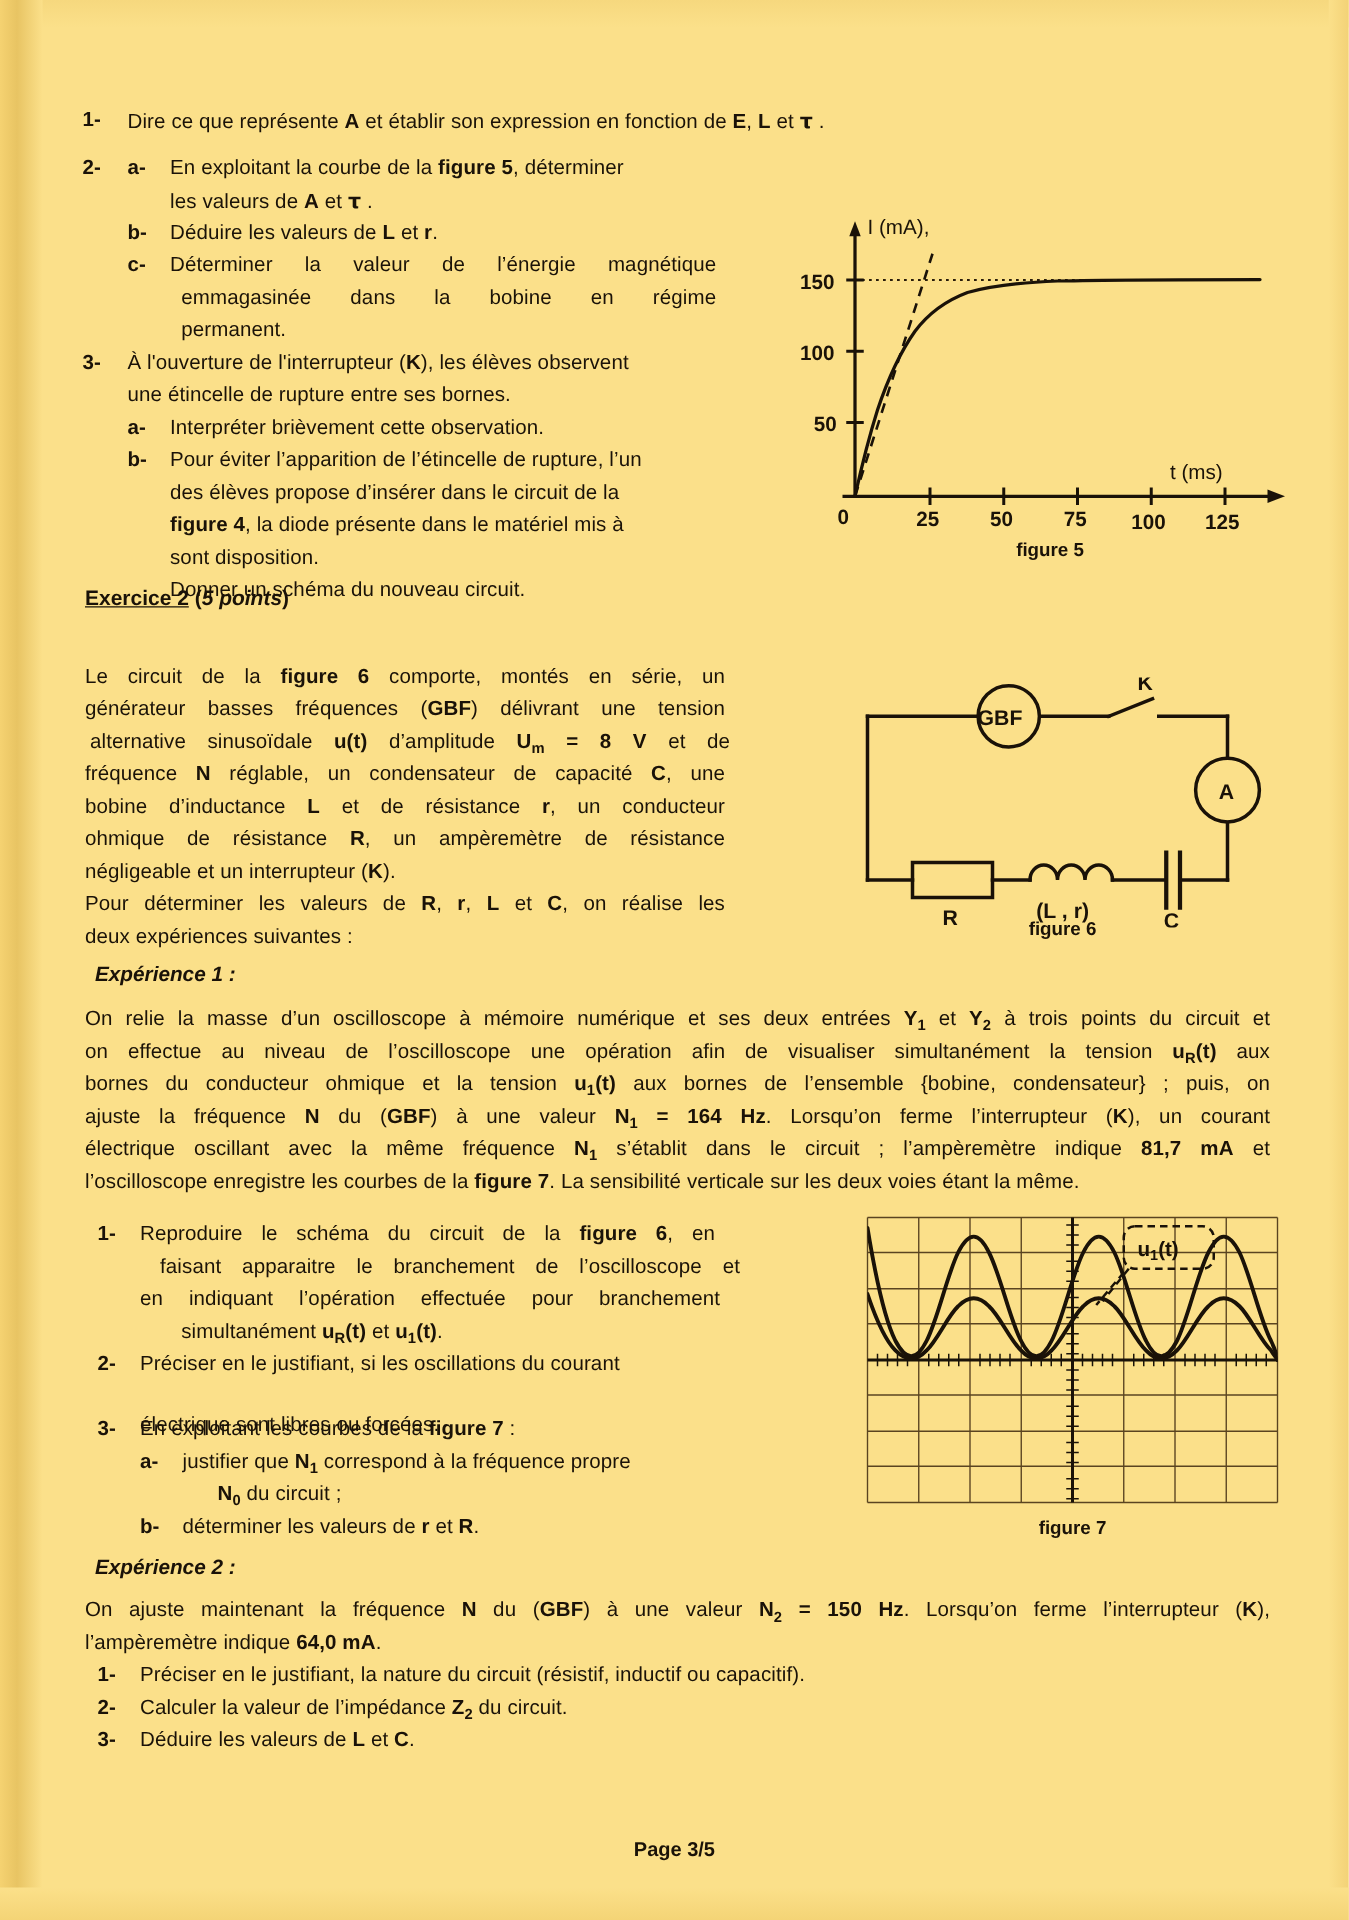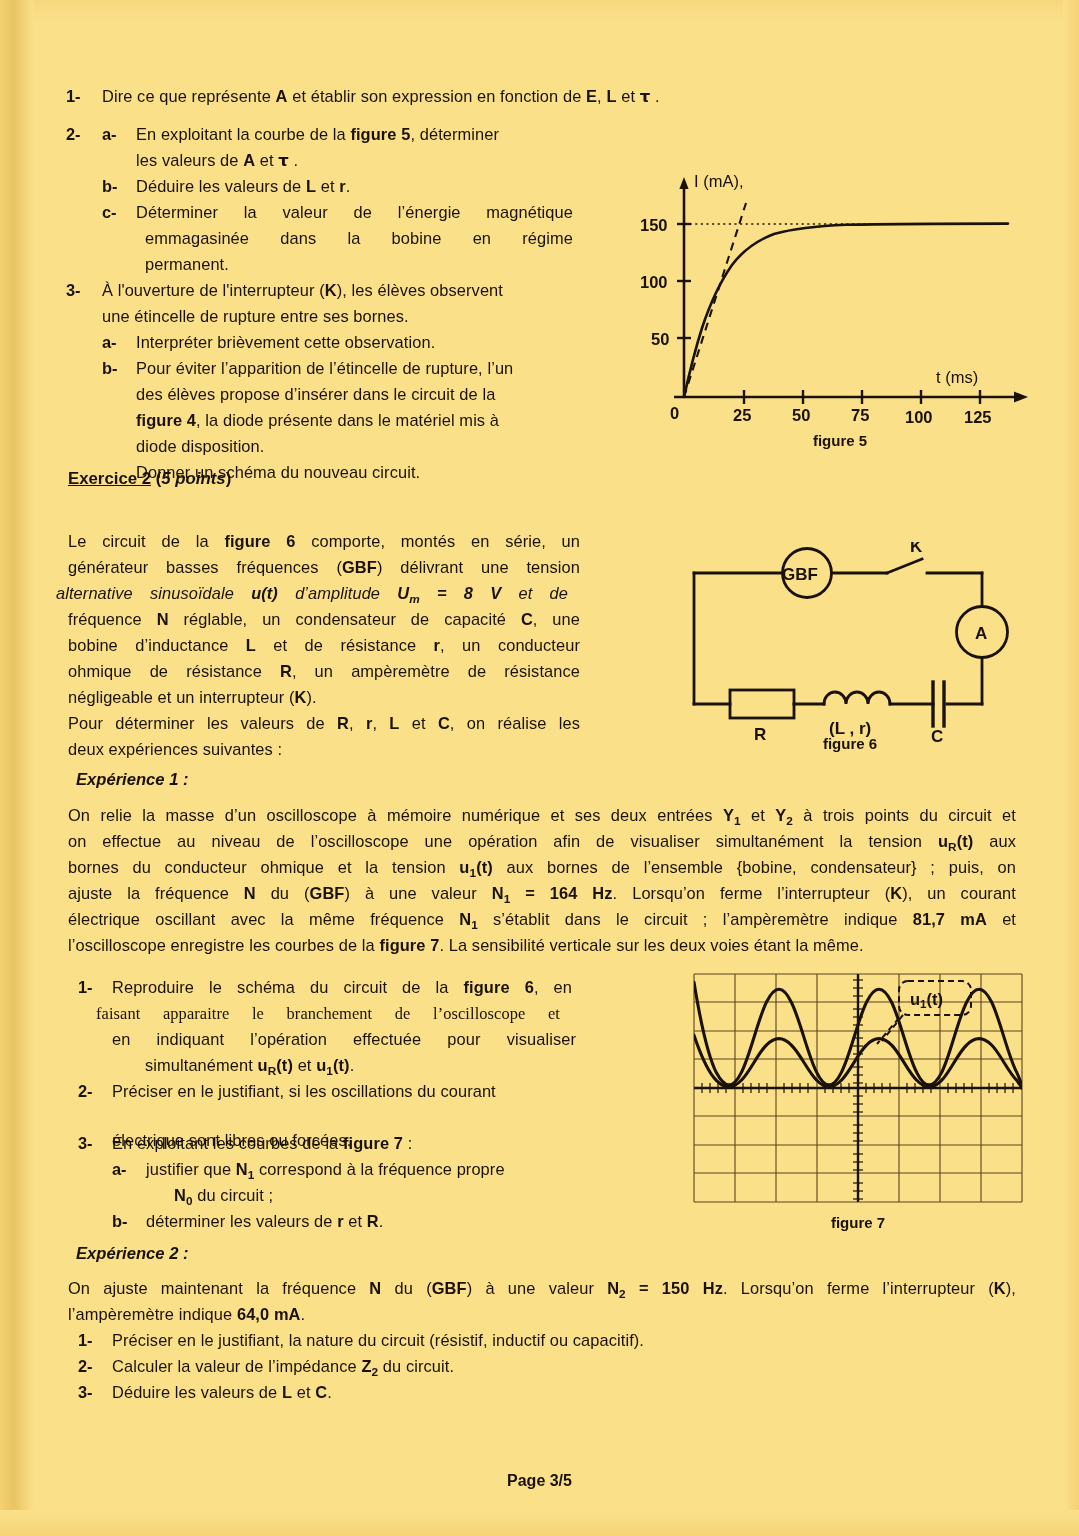--- a/index.html
+++ b/index.html
@@ -131,21 +131,21 @@
 
   <div class="num" style="left:102px; top:330px;">a-</div>
   <div class="blk ln" style="left:136px; top:330px;">Interpréter brièvement cette observation.</div>
 
   <div class="num" style="left:102px; top:356px;">b-</div>
   <div class="blk ln" style="left:136px; top:356px;">Pour éviter l’apparition de l’étincelle de rupture, l’un</div>
   <div class="blk ln" style="left:136px; top:382px;">des élèves propose d’insérer dans le circuit de la</div>
   <div class="blk ln" style="left:136px; top:408px;">
     <b>figure 4</b>, la diode présente dans le matériel mis à
   </div>
-  <div class="blk ln" style="left:136px; top:434px;">diode disposition.</div>
+  <div class="blk ln" style="left:136px; top:434px;">sont disposition.</div>
   <div class="blk ln" style="left:136px; top:460px;">Donner un schéma du nouveau circuit.</div>
 
   <div style="position:absolute; left:640px; top:165px;">
     <svg width="400" height="260" viewBox="0 0 400 260">
 
       <line x1="44" y1="59" x2="368" y2="59" stroke="#2a1d0a" stroke-width="1.6" stroke-dasharray="2.2,3.4"></line>
 
       <line x1="44" y1="232" x2="106" y2="38" stroke="#1a1208" stroke-width="2.1" stroke-dasharray="8,6"></line>
 
       <line x1="44" y1="232" x2="44" y2="20" stroke="#1a1208" stroke-width="2.6"></line>
@@ -189,21 +189,21 @@
     <span class="u">Exercice 2</span>
     <span> (<i>5 points</i>)</span>
   </div>
 
   <div class="blk ln just" style="left:68px; top:529px; width:512px;">
     Le circuit de la <b>figure 6</b> comporte, montés en série, un
   </div>
   <div class="blk ln just" style="left:68px; top:555px; width:512px;">
     générateur basses fréquences (<b>GBF</b>) délivrant une tension
   </div>
-  <div class="blk ln just" style="left:56px; top:581px; width:512px;font-style:italic;">
+  <div class="blk ln just" style="left:72px; top:581px; width:512px;">
     alternative sinusoïdale <b>u(t)</b> d’amplitude <b>U<sub>m</sub> = 8 V</b> et de
   </div>
   <div class="blk ln just" style="left:68px; top:607px; width:512px;">
     fréquence <b>N</b> réglable, un condensateur de capacité <b>C</b>, une
   </div>
   <div class="blk ln just" style="left:68px; top:633px; width:512px;">
     bobine d’inductance <b>L</b> et de résistance <b>r</b>, un conducteur
   </div>
   <div class="blk ln just" style="left:68px; top:659px; width:512px;">
     ohmique de résistance <b>R</b>, un ampèremètre de résistance
@@ -278,22 +278,22 @@
     électrique oscillant avec la même fréquence <b>N<sub>1</sub></b> s’établit dans le circuit ; l’ampèremètre indique <b>81,7 mA</b> et
   </div>
   <div class="blk ln" style="left:68px; top:933px;">
     l’oscilloscope enregistre les courbes de la <b>figure 7</b>. La sensibilité verticale sur les deux voies étant la même.
   </div>
 
   <div class="num" style="left:78px; top:975px;">1-</div>
   <div class="blk ln just" style="left:112px; top:975px; width:460px;">
     Reproduire le schéma du circuit de la <b>figure 6</b>, en
   </div>
-  <div class="blk ln just" style="left:96px; top:1001px; width:464px;font-family:Liberation Serif, serif;">faisant apparaitre le branchement de l’oscilloscope et</div>
-  <div class="blk ln just" style="left:112px; top:1027px; width:464px;">en indiquant l’opération effectuée pour visualiser</div>
+  <div class="blk ln just" style="left:128px; top:1001px; width:464px;">faisant apparaitre le branchement de l’oscilloscope et</div>
+  <div class="blk ln just" style="left:112px; top:1027px; width:464px;">en indiquant l’opération effectuée pour branchement</div>
   <div class="blk ln" style="left:112px; top:1053px;margin-left:33px;">
     simultanément <b>u<sub>R</sub>(t)</b> et <b>u<sub>1</sub>(t)</b>.
   </div>
 
   <div class="num" style="left:78px; top:1079px;">2-</div>
   <div class="blk ln" style="left:112px; top:1079px;">Préciser en le justifiant, si les oscillations du courant</div>
   <div class="blk ln" style="left:112px; top:1105px;margin-top:23px;">électrique sont libres ou forcées.</div>
 
   <div class="num" style="left:78px; top:1131px;">3-</div>
   <div class="blk ln" style="left:112px; top:1131px;">

